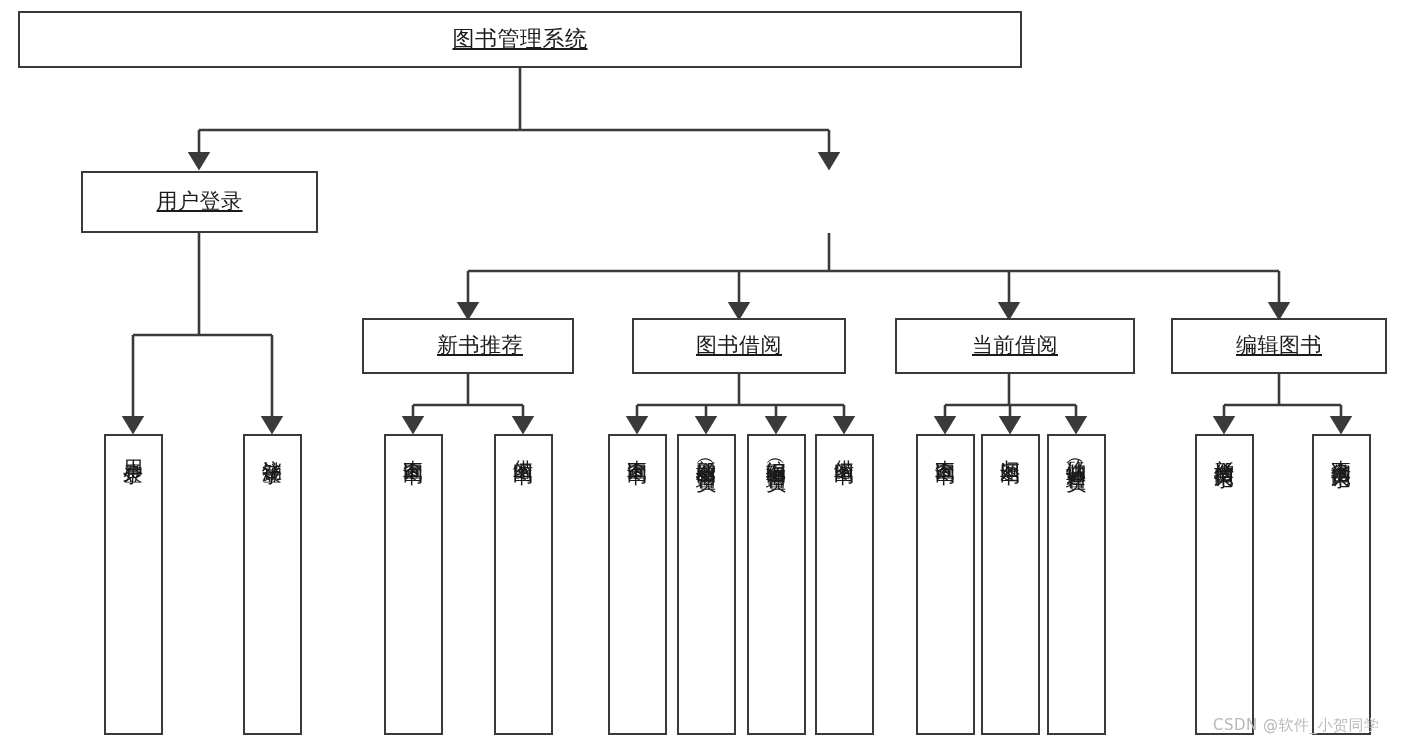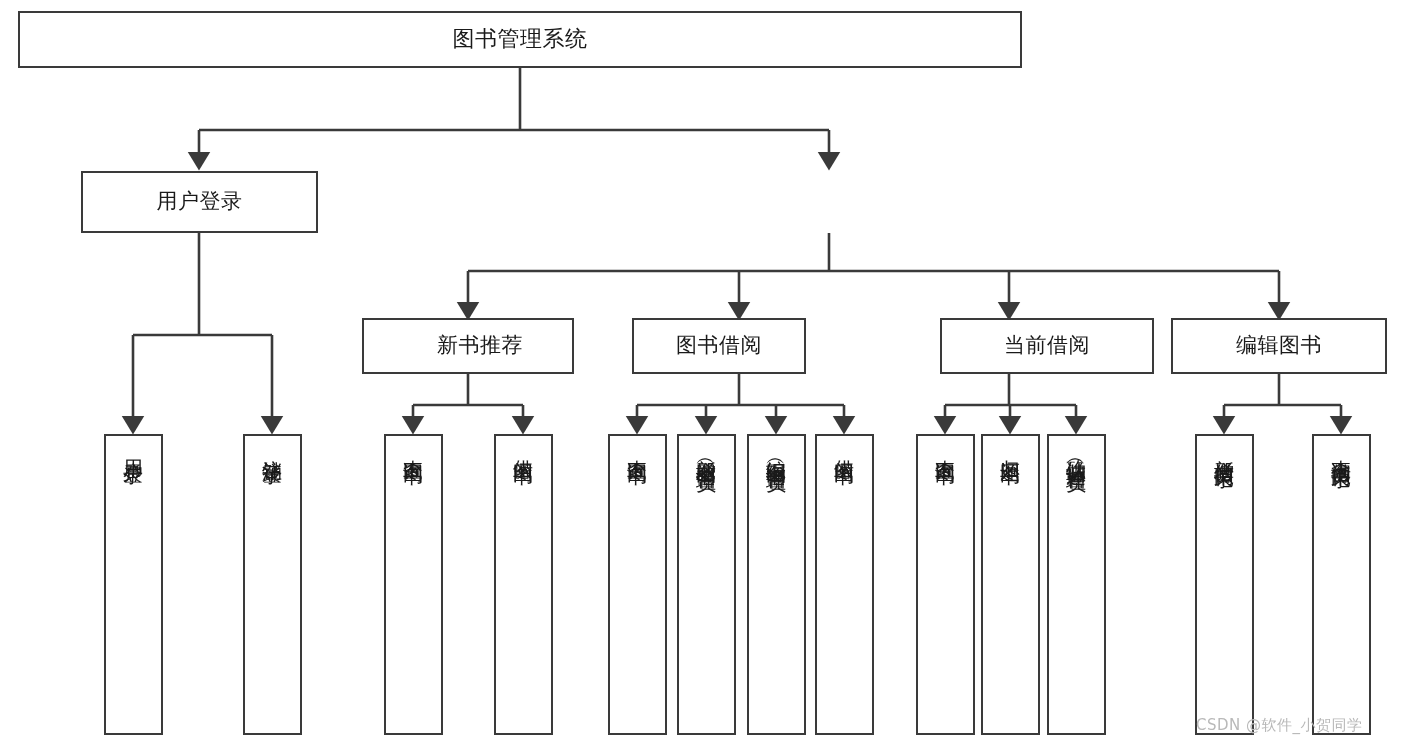--- a/index.html
+++ b/index.html
@@ -34,20 +34,21 @@
     line-height:1.12;
   }
   .node .label{
     display:block;
     white-space:nowrap;
   }
   
   .node.h .label{
     font-size:21px;
     letter-spacing:0.5px;
+    text-decoration:underline;
   }
   .node.root .label{ font-size:22px; }
   
   .node.v{
     padding:8px 2px;
     align-items:flex-start;
     justify-content:center;
   }
   .node.v .label{
     writing-mode:vertical-rl;
@@ -56,20 +57,21 @@
     letter-spacing:2px;
     white-space:nowrap;
     line-height:1;
   }
   .watermark{
     position:absolute;
     font-size:15px;
     color:#b9b9b9;
     white-space:nowrap;
     letter-spacing:0.5px;
+    padding-left:17px;
   }
 </style>
 </head>
 <body>
 
 <div id="canvas">
 
   <svg class="edges" viewBox="0 0 1405 747">
     <defs>
       <marker id="arrow" markerWidth="10" markerHeight="10" refX="3.2" refY="5" orient="auto" markerUnits="strokeWidth">
@@ -124,24 +126,24 @@
     <span class="label">图书管理系统</span>
   </div>
 
   <div class="node h" style="left:81px; top:171px; width:237px; height:62px;">
     <span class="label">用户登录</span>
   </div>
 
   <div class="node h" style="left:362px; top:318px; width:212px; height:56px;padding-left:24px;">
     <span class="label">新书推荐</span>
   </div>
-  <div class="node h" style="left:632px; top:318px; width:174px; height:56px;">
+  <div class="node h" style="left:632px; top:318px; width:214px; height:56px;">
     <span class="label">图书借阅</span>
   </div>
-  <div class="node h" style="left:940px; top:318px; width:214px; height:56px;">
+  <div class="node h" style="left:895px; top:318px; width:240px; height:56px;">
     <span class="label">当前借阅</span>
   </div>
   <div class="node h" style="left:1171px; top:318px; width:216px; height:56px;">
     <span class="label">编辑图书</span>
   </div>
 
   <div class="node v" style="left:104px; top:434px; width:59px; height:301px;">
     <span class="label">用户登录</span>
   </div>
   <div class="node v" style="left:243px; top:434px; width:59px; height:301px;">

